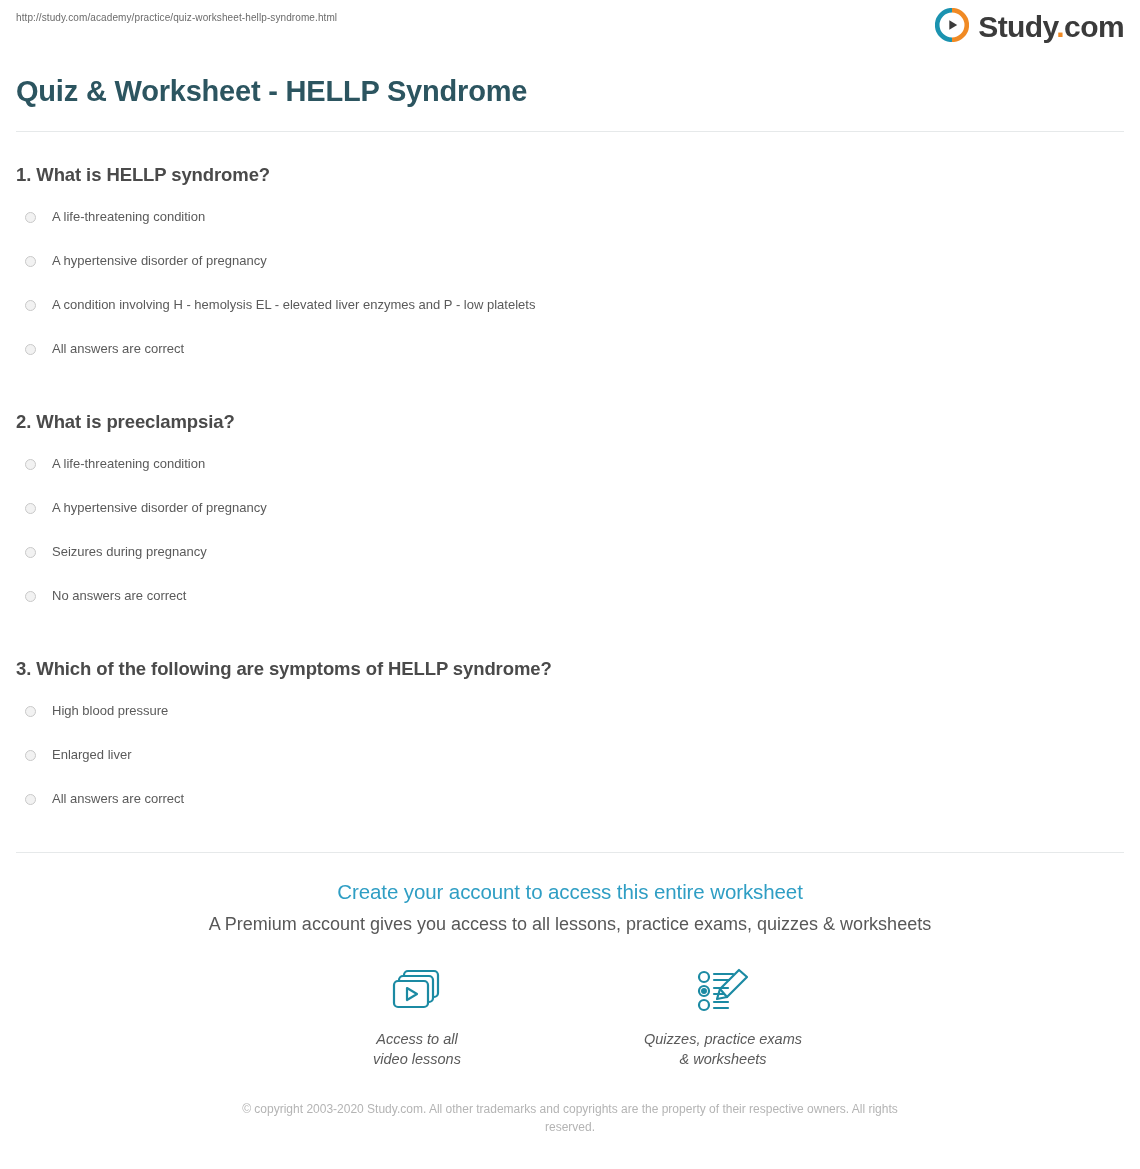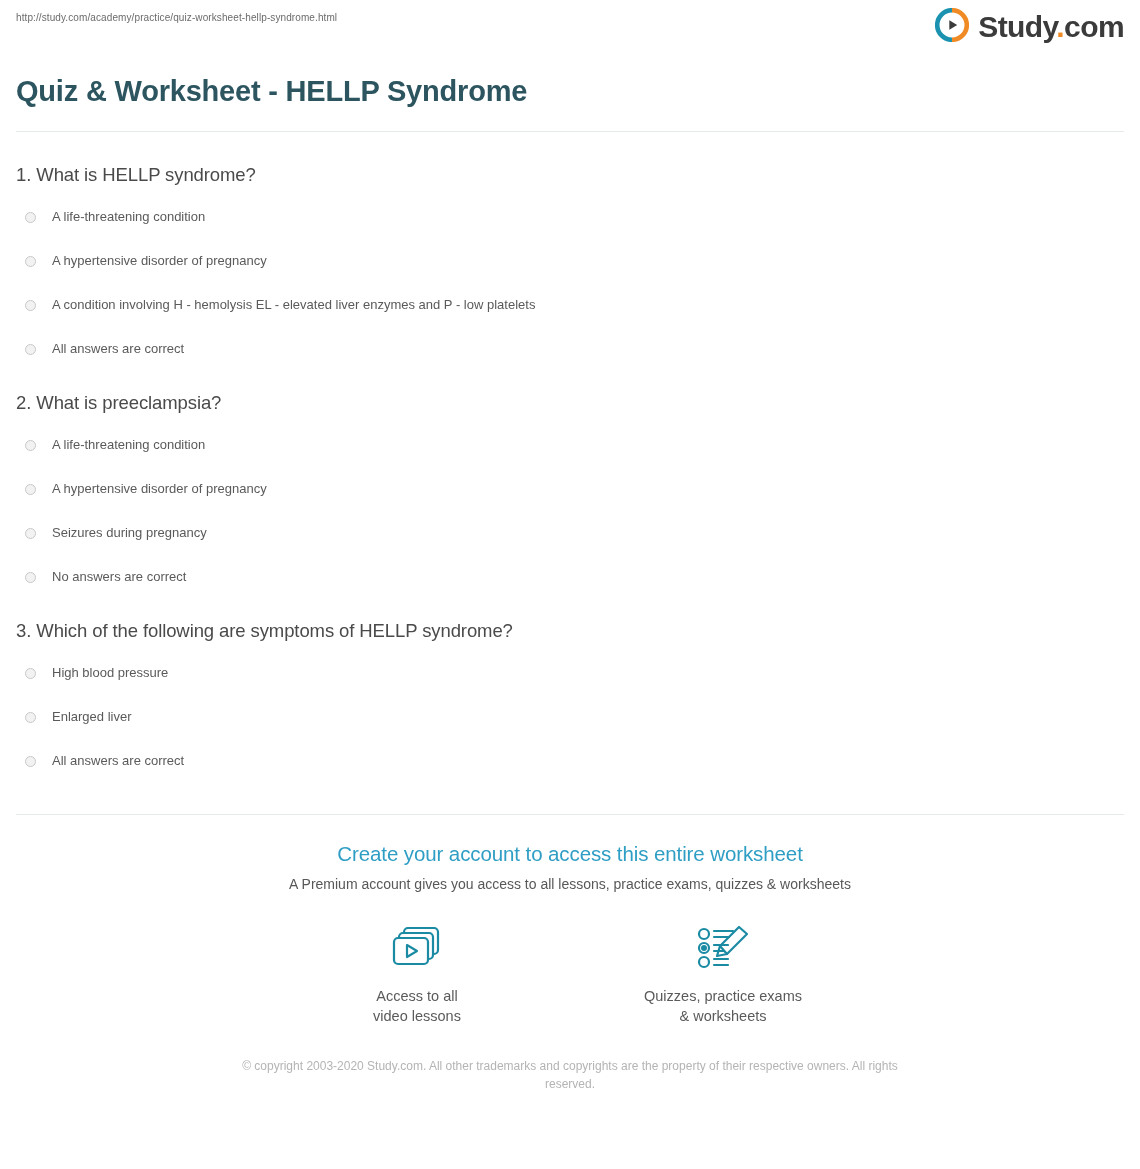--- a/index.html
+++ b/index.html
@@ -61,25 +61,25 @@
   }
   .rule {
     height: 1px;
     background: #e6e9ea;
     margin: 22px 16px 0 16px;
     border: 0;
   }
 
   
   .questions { padding: 0 16px; }
-  .question-block { margin-top: 20px; }
+  .question-block { margin-top: 39px; }
   .question-block:first-child { margin-top: 32px; }
   .question-title {
     font-size: 18.5px;
-    font-weight: 400;
+    font-weight: 700;
     color: #4a4a4a;
     letter-spacing: -0.1px;
     margin: 0 0 10px 0;
   }
   .answers { margin: 0; padding: 0; list-style: none; }
   .answer {
     display: flex;
     align-items: center;
     height: 44px;
   }
@@ -112,30 +112,31 @@
   }
   .cta-link {
     display: inline-block;
     font-size: 20.5px;
     color: #2f9ec4;
     text-decoration: none;
     letter-spacing: -0.1px;
   }
   .cta-sub {
     margin-top: 10px;
-    font-size: 14px;
+    font-size: 18px;
     color: #585858;
   }
 
   .features {
     display: flex;
     justify-content: center;
     align-items: flex-start;
     gap: 116px;
     margin-top: 30px;
+    font-style: italic;
   }
   .feature {
     width: 190px;
     text-align: center;
   }
   .feature-icon {
     height: 52px;
     display: flex;
     align-items: center;
     justify-content: center;

